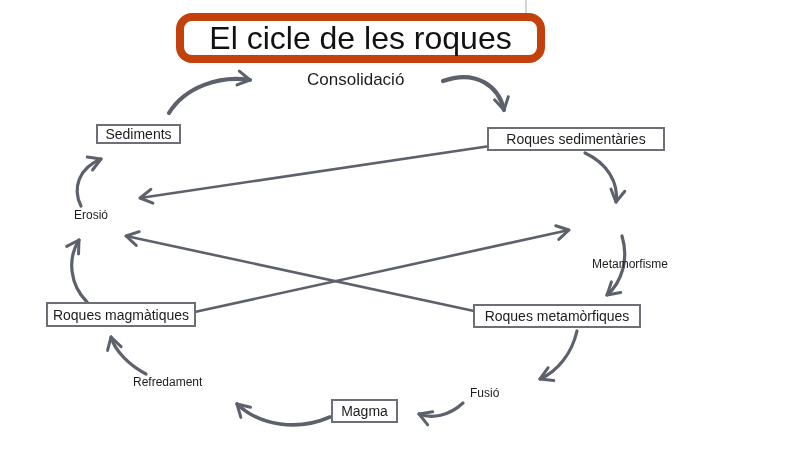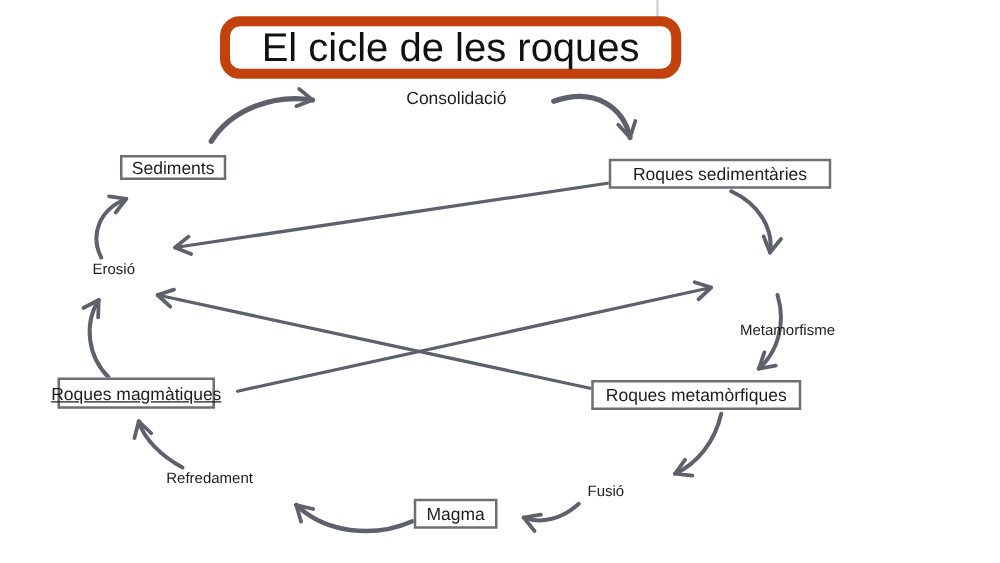--- a/index.html
+++ b/index.html
@@ -17,28 +17,28 @@
     border:8px solid #c2410c; border-radius:16px;
     display:flex; align-items:center; justify-content:center;
     font-size:32px; color:#111111; z-index:2; white-space:nowrap;
   }
   .nodebox {
     position:absolute; box-sizing:border-box; background:#ffffff;
     border:2px solid #6d6f77; display:flex; align-items:center; justify-content:center;
     font-size:14px; color:#1c1c1c; z-index:2; white-space:nowrap;
   }
   .lbl { position:absolute; font-size:12px; color:#1c1c1c; z-index:2; white-space:nowrap; }
-  .lbl-consolidacio { left:325px; top:70px; font-size:14px; }
+  .lbl-consolidacio { left:307px; top:70px; font-size:17px; }
   .lbl-erosio       { left:74px;  top:208px; }
   .lbl-metamorfisme { left:592px; top:213px;margin-top:44px; }
   .lbl-refredament  { left:133px; top:375px; }
   .lbl-fusio        { left:470px; top:386px; }
   .box-sediments            { left:96px;  top:124px; width:85px;  height:20px; }
   .box-roques-sedimentaries { left:487px; top:127px; width:178px; height:24px; }
-  .box-roques-magmatiques   { left:46px;  top:302px; width:126px; height:25px;text-decoration:underline; }
+  .box-roques-magmatiques   { left:46px;  top:302px; width:150px; height:25px; }
   .box-roques-metamorfiques { left:473px; top:304px; width:168px; height:24px; }
   .box-magma                { left:331px; top:399px; width:67px;  height:24px; }
 </style>
 </head>
 <body>
 
 <div class="stage">
 
   <div class="pageline"></div>
 

